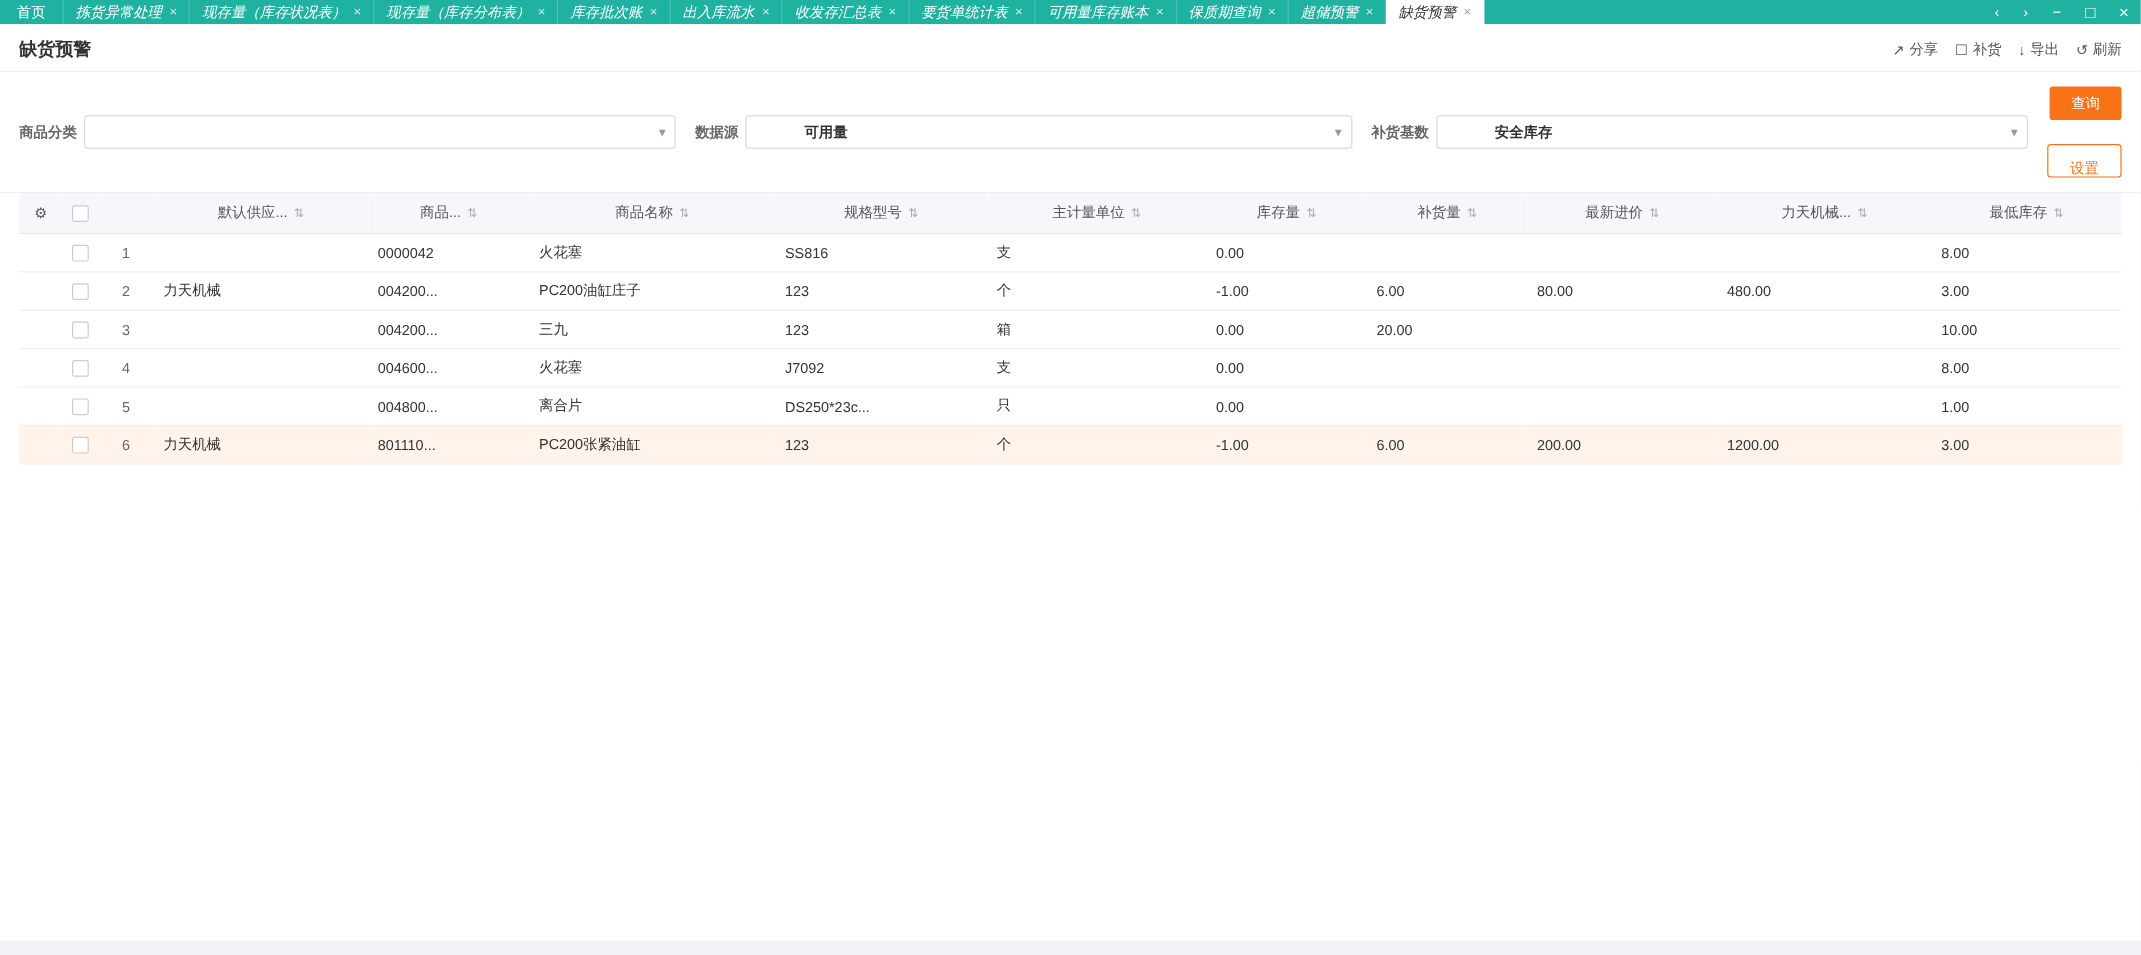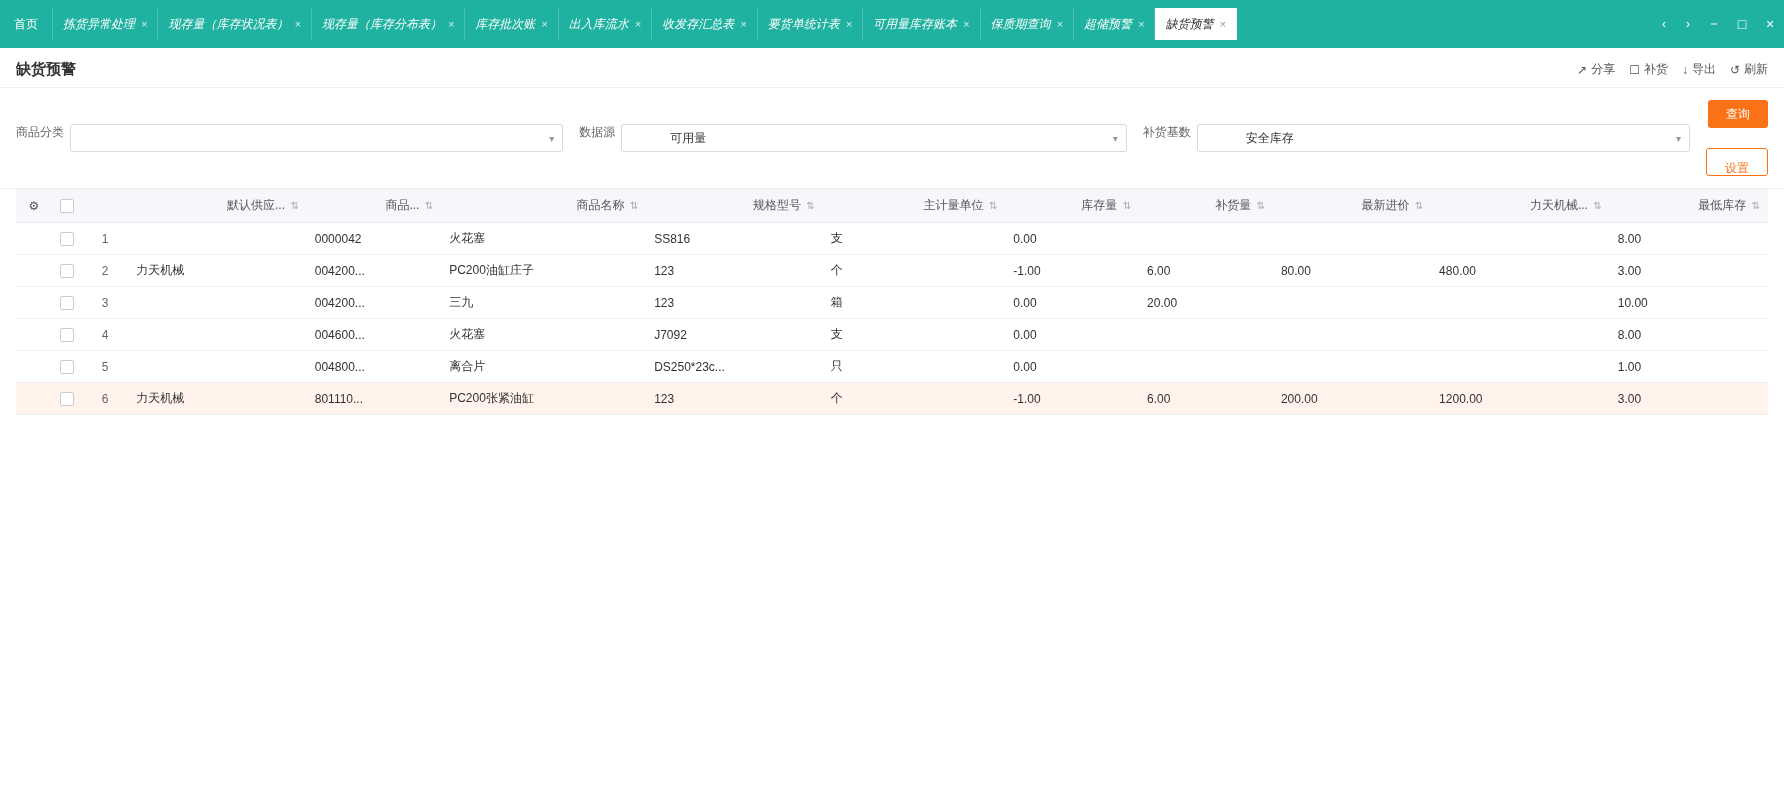--- a/index.html
+++ b/index.html
@@ -3,21 +3,21 @@
   <meta charset="utf-8">
   <style>
     * { box-sizing: border-box; margin: 0; padding: 0; }
     body { font-family: 'Microsoft YaHei', Arial, sans-serif; font-size: 12px; background: #f0f2f5; color: #333; }
 
     
     .tab-bar {
       display: flex;
       align-items: center;
       background: #20b2a0;
-      height: 48px;
+      height: 20px;
       overflow: hidden;
     }
     .tab-item {
       display: flex;
       align-items: center;
       padding: 0 10px;
       height: 32px;
       color: #fff;
       white-space: nowrap;
       cursor: pointer;
@@ -110,23 +110,24 @@
     
     .filter-bar {
       padding: 12px 16px;
       display: flex;
       align-items: center;
       gap: 16px;
       border-bottom: 1px solid #eee;
     }
     .filter-item {
       display: flex;
-      align-items: flex-start;
+      align-items: center;
       gap: 6px;
       flex: 1;
+      font-weight: bold;
     }
     .filter-label {
       color: #666;
       white-space: nowrap;
       font-size: 12px;
     }
     .filter-select {
       flex: 1;
       height: 28px;
       border: 1px solid #d9d9d9;
@@ -185,21 +186,21 @@
       width: 100%;
       border-collapse: collapse;
       font-size: 12px;
     }
     thead tr {
       background: #f5f7fa;
       border-bottom: 1px solid #e8e8e8;
     }
     thead th {
       padding: 8px 8px;
-      text-align: right;
+      text-align: center;
       color: #555;
       font-weight: normal;
       border-bottom: 1px solid #e8e8e8;
       white-space: nowrap;
     }
     thead th.sortable {
       cursor: pointer;
     }
     tbody tr {
       border-bottom: 1px solid #f0f0f0;

